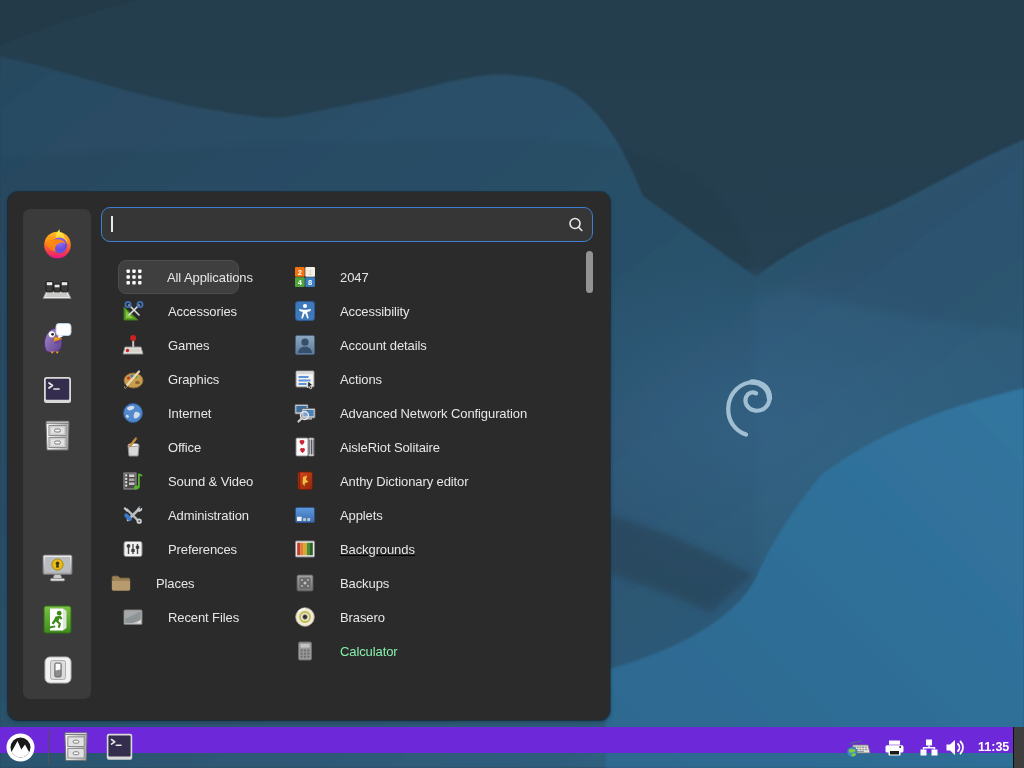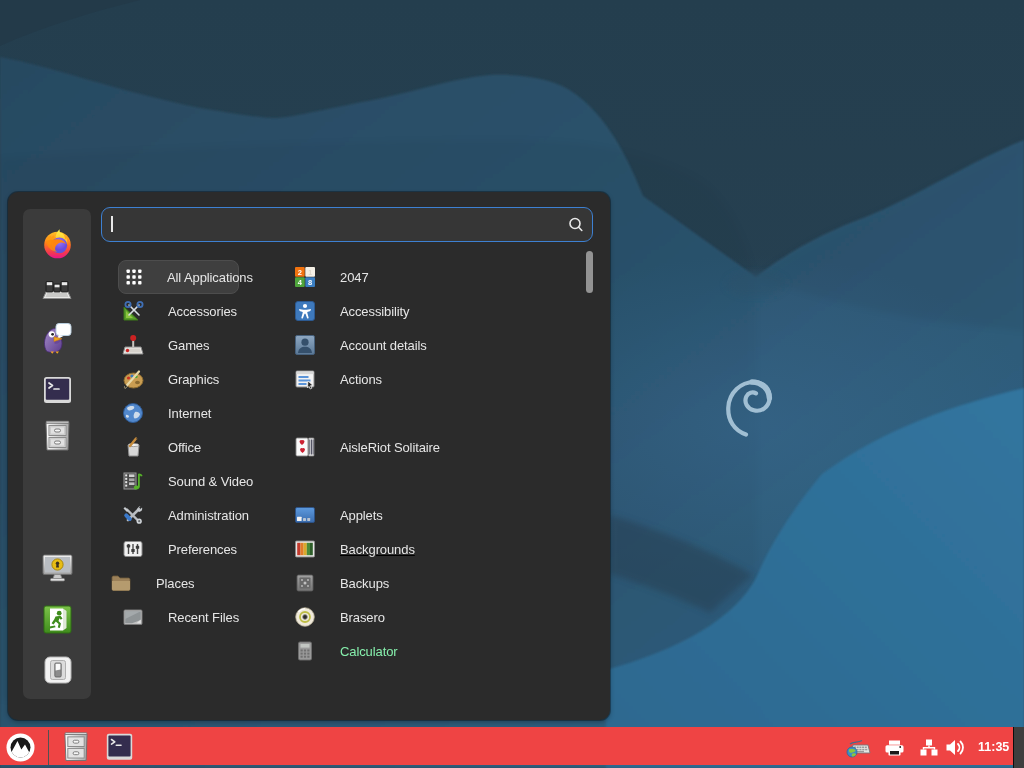--- a/index.html
+++ b/index.html
@@ -11,21 +11,21 @@
   .sico{position:absolute;left:49px;}
   #search{position:absolute;left:93px;top:15px;width:492px;height:35px;background:#363636;border:1.5px solid #3d80d2;border-radius:9px;}
   #caret{position:absolute;left:103px;top:24px;width:1.5px;height:16px;background:#e8e8e8;}
   #mag{position:absolute;left:560px;top:25px;}
   #allapps{position:absolute;left:110px;top:68px;width:121px;height:34px;background:#3f3f3f;border:1px solid #4d4d4d;border-radius:8px;}
   .row{position:absolute;height:22px;display:flex;align-items:center;}
   .ric{width:22px;height:22px;flex:0 0 22px;margin-right:5px;display:flex;align-items:center;justify-content:center;}
   .rlb{color:#e6e6e6;font-size:13px;white-space:nowrap;letter-spacing:-0.1px;margin-left:19px;}
   .dis{color:#86efac;}
   #thumb{position:absolute;left:578px;top:59px;width:7px;height:42px;background:#939393;border-radius:3.5px;}
-  #bar{position:absolute;left:0;top:727px;width:1024px;height:38px;background:#ef4444;}
+  #bar{position:absolute;left:0;top:727px;width:1024px;height:26px;background:#6d28d9;}
   .tico{position:absolute;}
   #clock{position:absolute;left:978px;top:0;height:41px;line-height:41px;color:#ffffff;font-size:12.5px;font-weight:700;letter-spacing:0;}
   #sep{position:absolute;left:48px;top:3px;width:1px;height:35px;background:#525252;}
   #showdesk{position:absolute;left:1013px;top:0;width:11px;height:41px;background:#3e3e3e;border-left:1px solid #0d0d0d;}
 </style>
 </head>
 <body>
 <svg id="wall" width="1024" height="768" viewBox="0 0 1024 768">
   <defs>
     <linearGradient id="sky" x1="0" y1="0" x2="0" y2="1">
@@ -400,35 +400,65 @@
       <g fill="#5b94d8">
             <rect x="4.5" y="8" width="10" height="2"></rect>
             <rect x="4.5" y="11.5" width="12" height="2"></rect>
             <rect x="4.5" y="15" width="8" height="2"></rect>
           </g>
       <path d="M14,13 L19,17.5 L16.5,17.7 L17.8,20.3 L16.2,21 L15,18.4 L13.4,20 Z" fill="#2a2a2a" stroke="#f8f8f8" stroke-width="0.7"></path>
     </svg>
       </div>
       <div class="rlb">Actions</div>
   </div>
+  <div class="row" style="left:286px;top:210px;">
+    <div class="ric">
+        <svg width="22" height="22" viewBox="0 0 22 22">
+      <rect x="1" y="2.5" width="13" height="9.5" rx="0.8" fill="#dcdcdc" stroke="#6a6a6a" stroke-width="0.9"></rect>
+      <rect x="2.3" y="3.8" width="10.4" height="6.6" fill="#3c6e9e"></rect>
+      <rect x="8" y="6.5" width="13" height="9.5" rx="0.8" fill="#e4e4e4" stroke="#6a6a6a" stroke-width="0.9"></rect>
+      <rect x="9.3" y="7.8" width="10.4" height="6.6" fill="#4a80b4"></rect>
+      <rect x="11" y="16" width="7" height="1.6" fill="#b0b0b0"></rect>
+      <circle cx="10.5" cy="13.5" r="4" fill="rgba(220,230,240,0.35)" stroke="#e8e8e8" stroke-width="1.4"></circle>
+      <line x1="7.5" y1="16.5" x2="4.5" y2="19.5" stroke="#d0d0d0" stroke-width="2.2" stroke-linecap="round"></line>
+    </svg>
+      </div>
+      <div class="rlb">Advanced Network Configuration</div>
+  </div>
   <div class="row" style="left:286px;top:244px;">
     <div class="ric">
         <svg width="22" height="22" viewBox="0 0 22 22">
       <rect x="14.5" y="2" width="5.5" height="18" rx="0.8" fill="#e8e8e8" stroke="#888888" stroke-width="0.8"></rect>
       <g stroke="#555566" stroke-width="1">
             <line x1="15.8" y1="3.5" x2="15.8" y2="18.5"></line>
             <line x1="17.5" y1="3.5" x2="17.5" y2="18.5"></line>
             <line x1="19.1" y1="3.5" x2="19.1" y2="18.5"></line>
           </g>
       <rect x="2" y="2" width="12" height="18" rx="1.2" fill="#fafafa" stroke="#888888" stroke-width="0.9"></rect>
       <path d="M5.5,5.5 a1.6,1.6 0 0 1 2.5,-1.2 a1.6,1.6 0 0 1 2.5,1.2 q0,1.8 -2.5,3.4 q-2.5,-1.6 -2.5,-3.4 Z" fill="#cc2233"></path>
       <path d="M8.5,13.5 a1.6,1.6 0 0 1 2.5,-1.2 a1.6,1.6 0 0 1 2.5,1.2 q0,1.8 -2.5,3.4 q-2.5,-1.6 -2.5,-3.4 Z" fill="#cc2233" transform="translate(-2.5,0)"></path>
     </svg>
       </div>
       <div class="rlb">AisleRiot Solitaire</div>
+  </div>
+  <div class="row" style="left:286px;top:278px;">
+    <div class="ric">
+        <svg width="22" height="22" viewBox="0 0 22 22">
+      <defs>
+            <linearGradient id="bkg" x1="0" y1="0" x2="1" y2="1">
+              <stop offset="0" stop-color="#d8491f"></stop>
+              <stop offset="1" stop-color="#8e2408"></stop>
+            </linearGradient>
+          </defs>
+      <path d="M4,4 C4,3 5,2 6,2 L17,2 C18,2 18.5,2.6 18.5,3.6 L18.5,18 C18.5,19 18,19.6 17,19.6 L6,19.6 C5,19.6 4,18.8 4,17.8 Z" fill="url(#bkg)" stroke="#6e1c06" stroke-width="0.8"></path>
+      <path d="M5.5,2.2 L5.5,19.4" stroke="#7e2008" stroke-width="1.2"></path>
+      <path d="M9,7 L13,5.5 L12,9.5 L14.5,12 L11,13 L10.5,16 L8.5,13.5 Z" fill="#f0c040"></path>
+    </svg>
+      </div>
+      <div class="rlb">Anthy Dictionary editor</div>
   </div>
   <div class="row" style="left:286px;top:312px;">
     <div class="ric">
         <svg width="22" height="22" viewBox="0 0 22 22">
       <defs>
             <linearGradient id="apg" x1="0" y1="0" x2="0" y2="1">
               <stop offset="0" stop-color="#5d9ade"></stop>
               <stop offset="1" stop-color="#3a6cae"></stop>
             </linearGradient>
           </defs>

